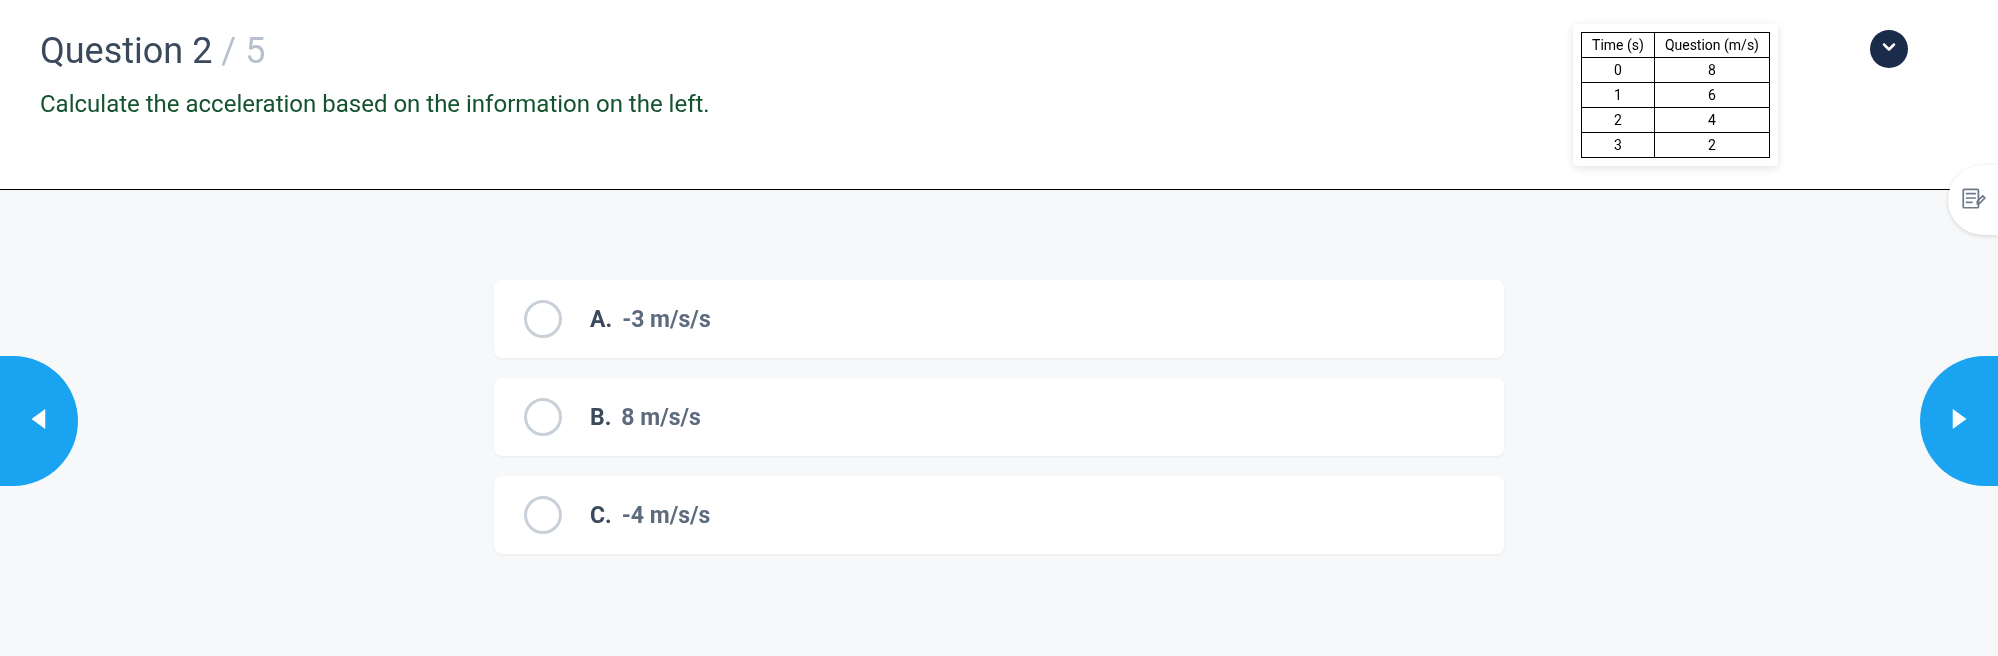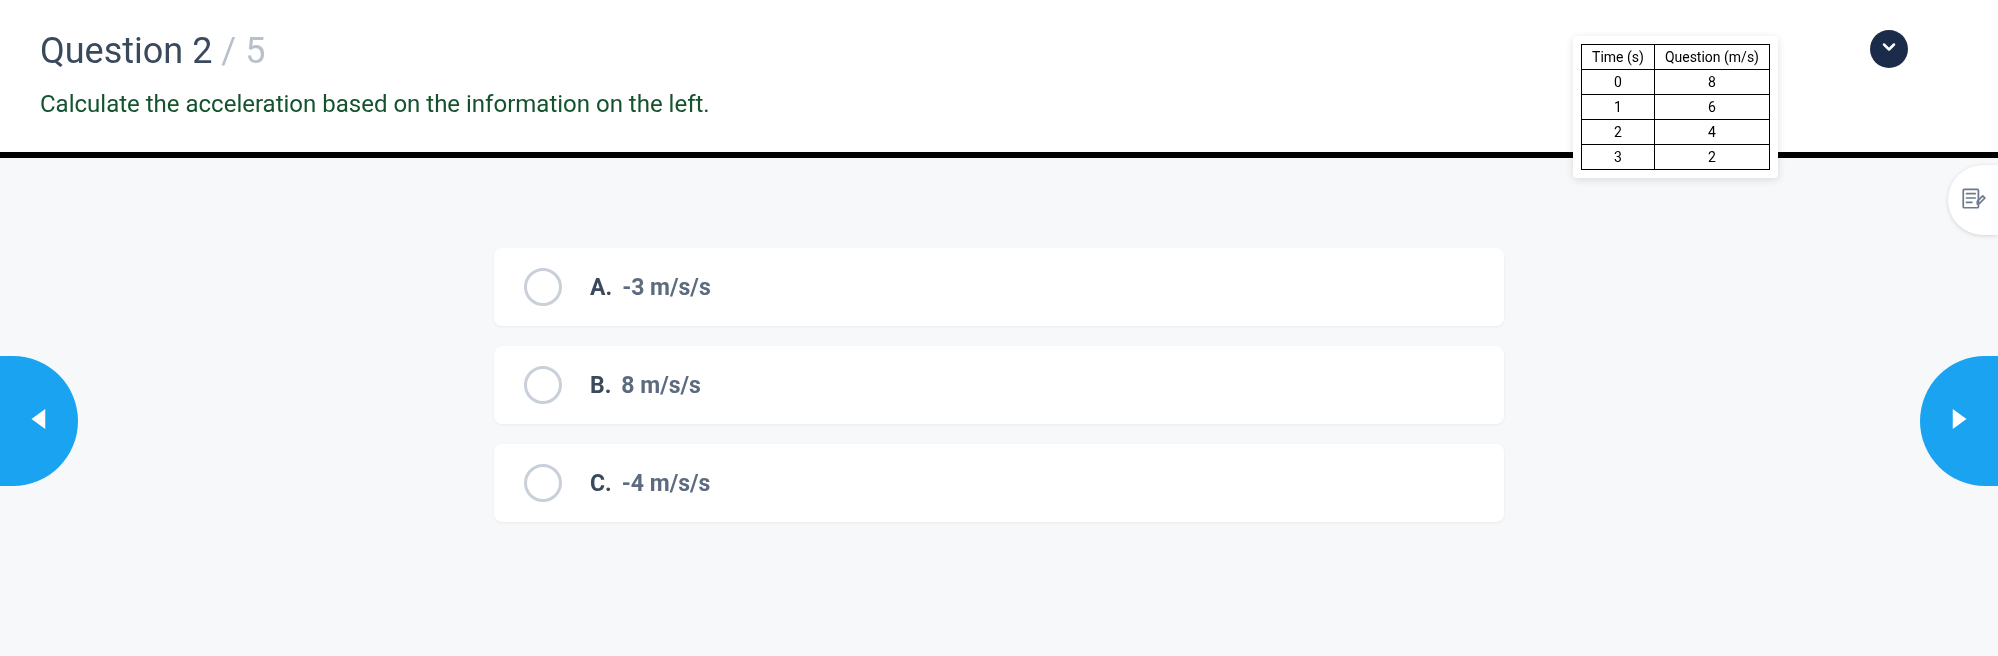--- a/index.html
+++ b/index.html
@@ -6,40 +6,40 @@
   html, body {
     width: 1998px;
     height: 656px;
     font-family: -apple-system, BlinkMacSystemFont, "Segoe UI", Roboto, Helvetica, Arial, sans-serif;
     background: #f6f8fa;
     overflow: hidden;
   }
   .header {
     background: #ffffff;
     padding: 30px 40px 30px 40px;
-    border-bottom: 6px solid #000000;
+    border-bottom: 1px solid #000000;
     position: relative;
-    height: 158px;
+    height: 190px;
   }
   .question-title {
     font-size: 36px;
     font-weight: 400;
     color: #3a4a5c;
     margin-bottom: 18px;
   }
   .question-title .current { color: #3a4a5c; }
   .question-title .total { color: #b8c0cc; }
   .question-text {
     font-size: 24px;
     color: #14532d;
     font-weight: 400;
   }
   .data-table-wrap {
     position: absolute;
-    top: 36px;
+    top: 24px;
     right: 220px;
     background: #ffffff;
     padding: 8px;
     border-radius: 4px;
     box-shadow: 0 2px 8px rgba(0,0,0,0.12);
     z-index: 5;
   }
   .data-table {
     border-collapse: collapse;
   }

